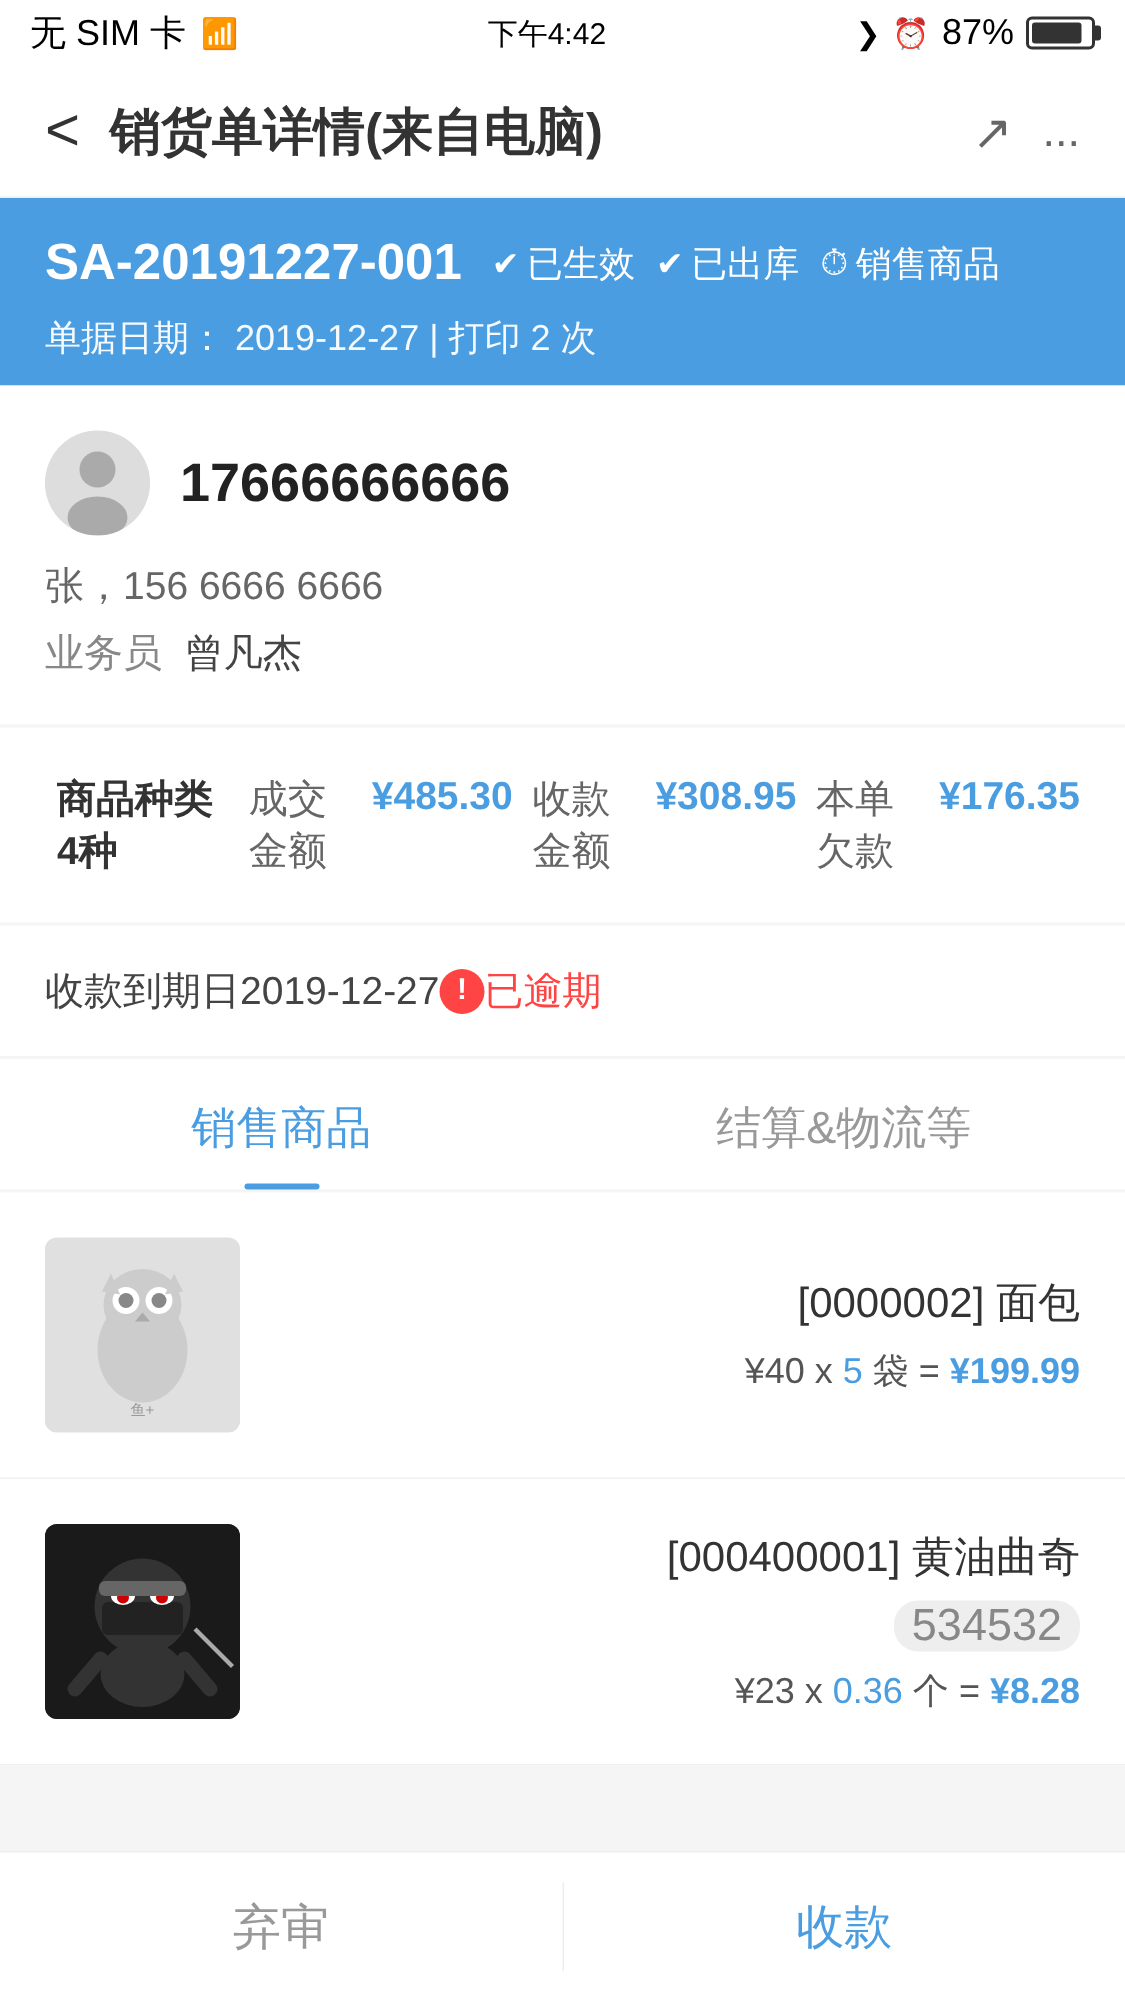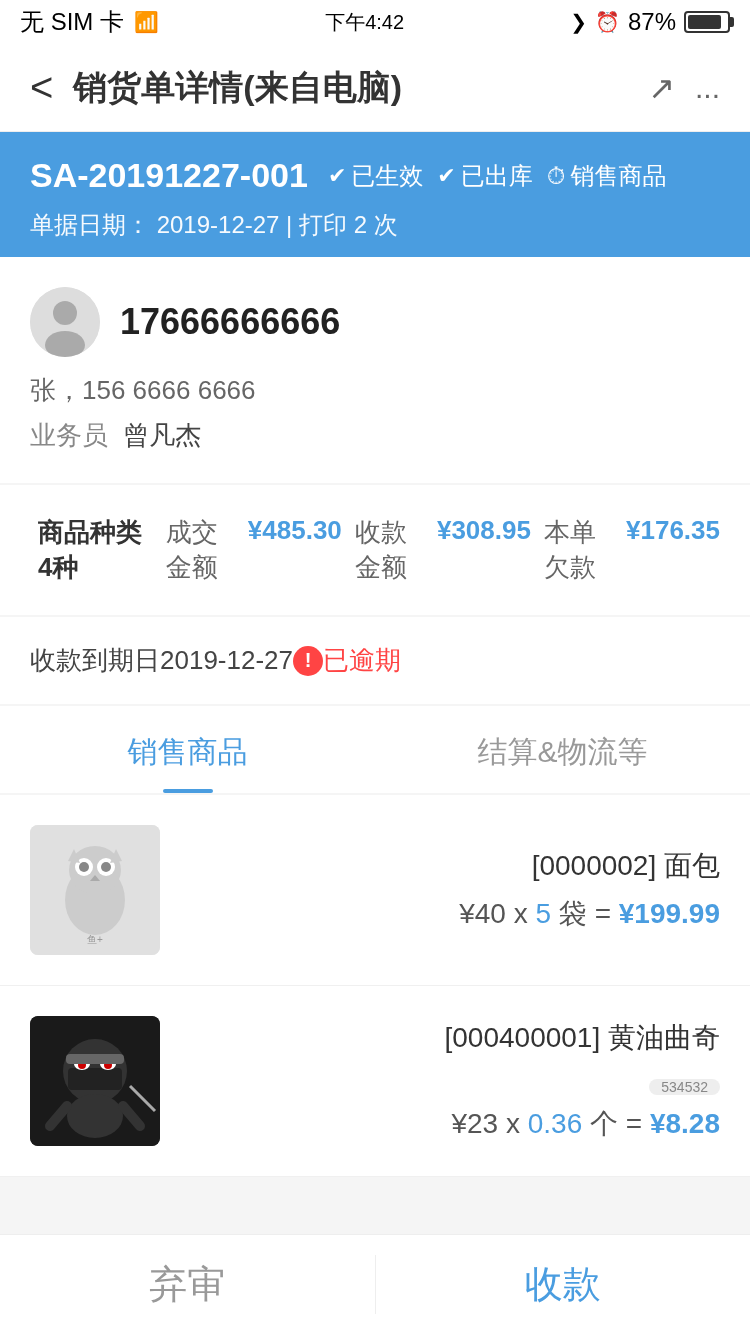--- a/index.html
+++ b/index.html
@@ -196,42 +196,42 @@
       border-radius: 8px;
       flex-shrink: 0;
       overflow: hidden;
       display: flex; align-items: center; justify-content: center;
     }
     .product-info { flex: 1; text-align: right; }
     .product-name { font-size: 28px; color: #333; margin-bottom: 10px; }
     .product-tag {
       display: inline-block;
       background: #eee; color: #888;
-      font-size: 14px;
+      font-size: 30px;
       padding: 0 12px;
       border-radius: 16px;
       margin-bottom: 10px;
     }
-    .product-price { font-size: 28px; color: #555; }
+    .product-price { font-size: 24px; color: #555; }
     .product-price .qty { color: #4a9de0; }
     .product-price .total { color: #4a9de0; font-weight: 600; }
 
     
     .bottom-bar {
       position: fixed;
       bottom: 0; left: 0; width: 750px;
       height: 100px;
       background: #fff;
       border-top: 1px solid #eee;
       display: flex;
     }
     .bottom-btn {
       flex: 1;
       display: flex; align-items: center; justify-content: center;
-      font-size: 38px;
+      font-size: 32px;
       cursor: pointer;
     }
     .bottom-btn.cancel { color: #999; }
     .bottom-btn.confirm { color: #4a9de0; }
     .bottom-divider { width: 1px; background: #eee; margin: 20px 0; }
 
     
     .owl-placeholder {
       width: 130px; height: 130px;
       display: flex; align-items: center; justify-content: center;

